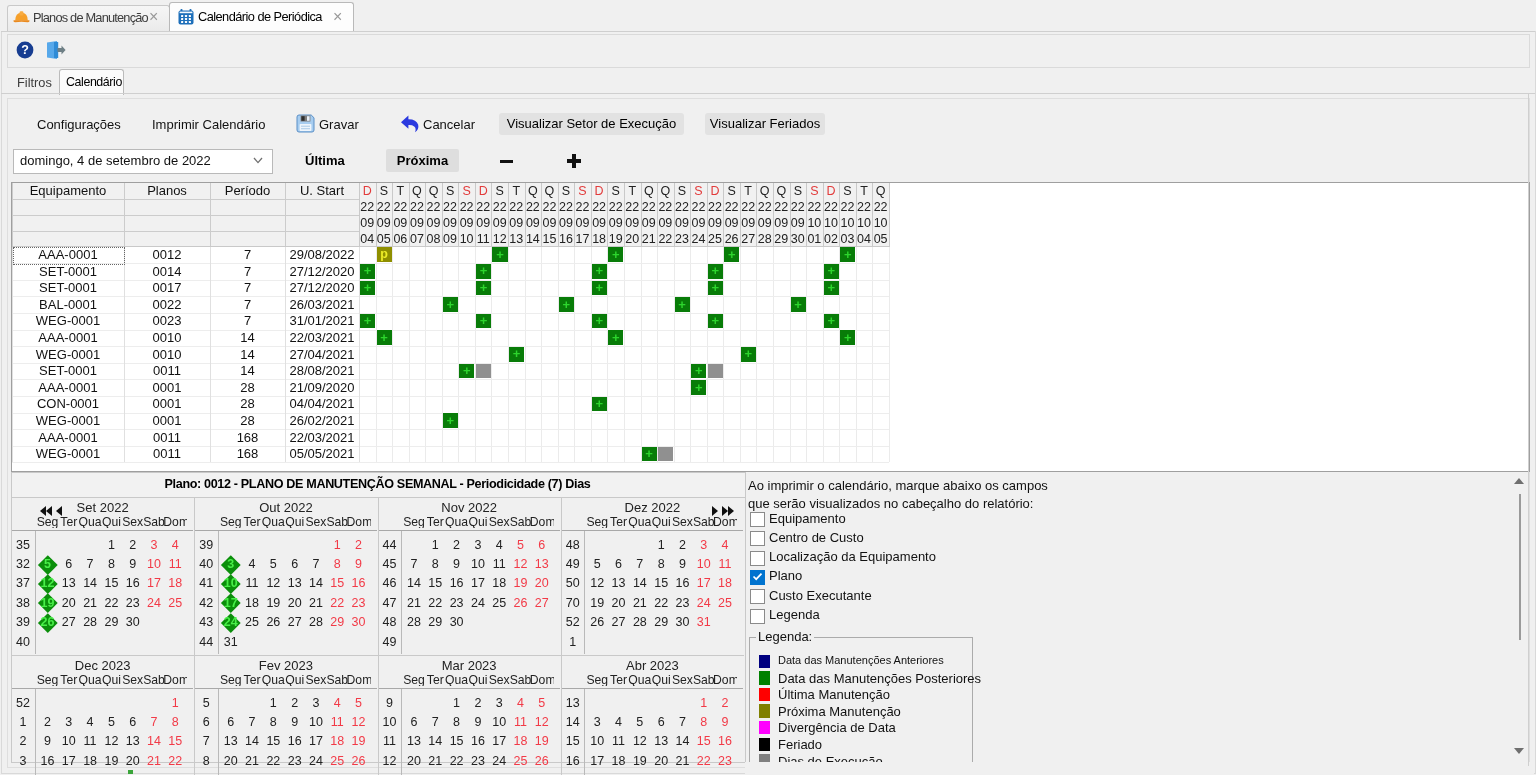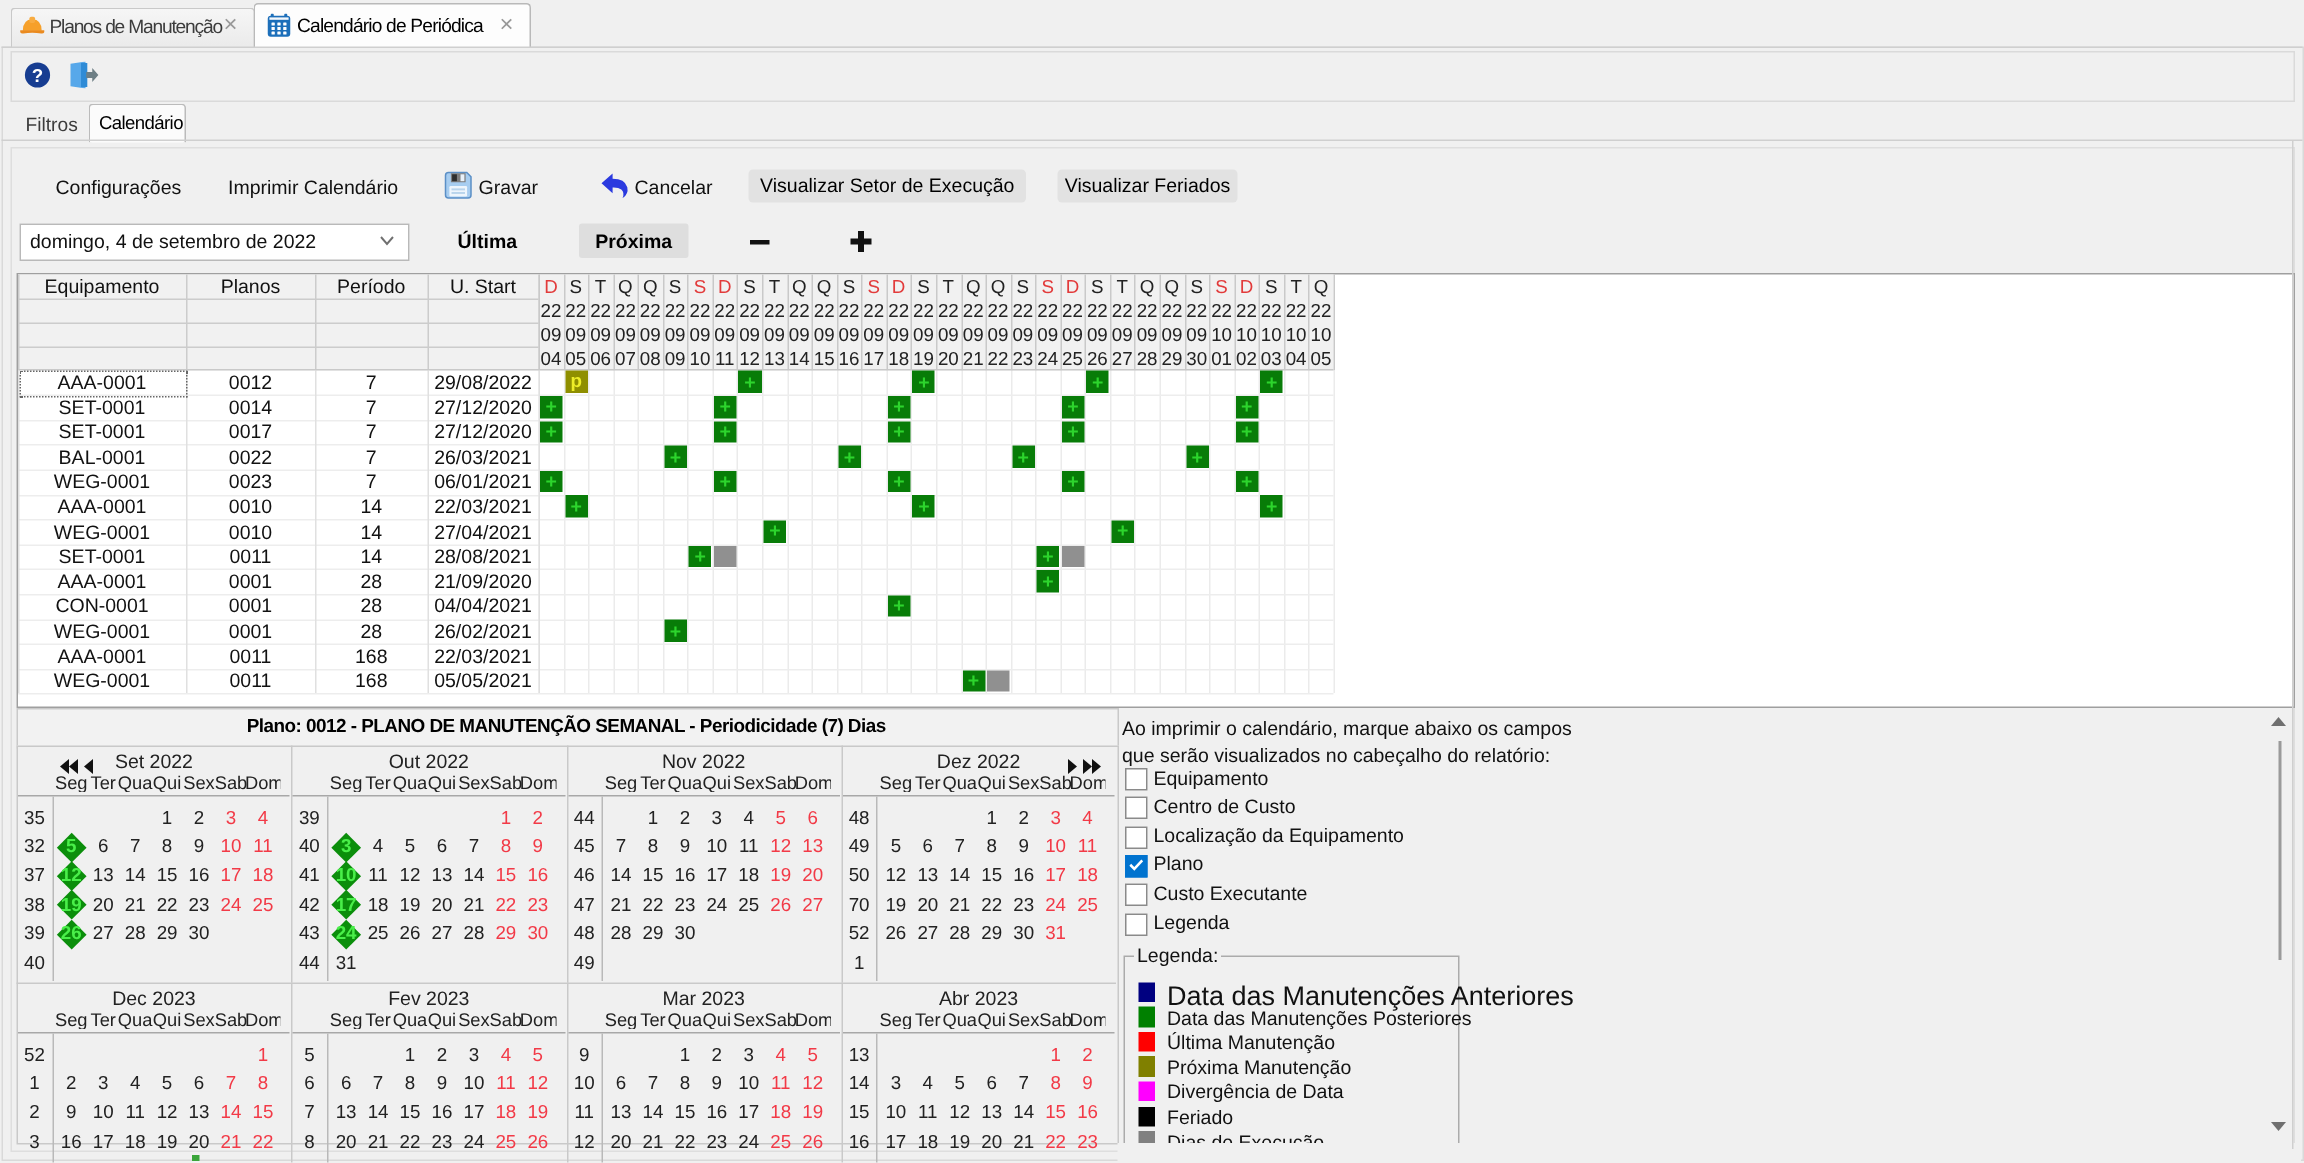--- a/index.html
+++ b/index.html
@@ -311,21 +311,21 @@
 <div class="cell" style="left:285px;top:280.2px;width:74px;height:15.600000000000001px;line-height:15.600000000000001px;font-size:13px;color:#111;font-weight:normal;text-align:center;">27/12/2020</div>
 <div class="abs" style="left:12px;top:296.30px;width:876.9px;height:1px;background:#ededed;"></div>
 <div class="cell" style="left:12px;top:296.8px;width:112px;height:15.600000000000001px;line-height:15.600000000000001px;font-size:13px;color:#111;font-weight:normal;text-align:center;">BAL-0001</div>
 <div class="cell" style="left:124px;top:296.8px;width:86px;height:15.600000000000001px;line-height:15.600000000000001px;font-size:13px;color:#111;font-weight:normal;text-align:center;">0022</div>
 <div class="cell" style="left:210px;top:296.8px;width:75px;height:15.600000000000001px;line-height:15.600000000000001px;font-size:13px;color:#111;font-weight:normal;text-align:center;">7</div>
 <div class="cell" style="left:285px;top:296.8px;width:74px;height:15.600000000000001px;line-height:15.600000000000001px;font-size:13px;color:#111;font-weight:normal;text-align:center;">26/03/2021</div>
 <div class="abs" style="left:12px;top:312.90px;width:876.9px;height:1px;background:#ededed;"></div>
 <div class="cell" style="left:12px;top:313.4px;width:112px;height:15.600000000000001px;line-height:15.600000000000001px;font-size:13px;color:#111;font-weight:normal;text-align:center;">WEG-0001</div>
 <div class="cell" style="left:124px;top:313.4px;width:86px;height:15.600000000000001px;line-height:15.600000000000001px;font-size:13px;color:#111;font-weight:normal;text-align:center;">0023</div>
 <div class="cell" style="left:210px;top:313.4px;width:75px;height:15.600000000000001px;line-height:15.600000000000001px;font-size:13px;color:#111;font-weight:normal;text-align:center;">7</div>
-<div class="cell" style="left:285px;top:313.4px;width:74px;height:15.600000000000001px;line-height:15.600000000000001px;font-size:13px;color:#111;font-weight:normal;text-align:center;">06/01/2021</div>
+<div class="cell" style="left:285px;top:313.4px;width:74px;height:15.600000000000001px;line-height:15.600000000000001px;font-size:13px;color:#111;font-weight:normal;text-align:center;">31/01/2021</div>
 <div class="abs" style="left:12px;top:329.50px;width:876.9px;height:1px;background:#ededed;"></div>
 <div class="cell" style="left:12px;top:330.0px;width:112px;height:15.600000000000001px;line-height:15.600000000000001px;font-size:13px;color:#111;font-weight:normal;text-align:center;">AAA-0001</div>
 <div class="cell" style="left:124px;top:330.0px;width:86px;height:15.600000000000001px;line-height:15.600000000000001px;font-size:13px;color:#111;font-weight:normal;text-align:center;">0010</div>
 <div class="cell" style="left:210px;top:330.0px;width:75px;height:15.600000000000001px;line-height:15.600000000000001px;font-size:13px;color:#111;font-weight:normal;text-align:center;">14</div>
 <div class="cell" style="left:285px;top:330.0px;width:74px;height:15.600000000000001px;line-height:15.600000000000001px;font-size:13px;color:#111;font-weight:normal;text-align:center;">22/03/2021</div>
 <div class="abs" style="left:12px;top:346.10px;width:876.9px;height:1px;background:#ededed;"></div>
 <div class="cell" style="left:12px;top:346.6px;width:112px;height:15.600000000000001px;line-height:15.600000000000001px;font-size:13px;color:#111;font-weight:normal;text-align:center;">WEG-0001</div>
 <div class="cell" style="left:124px;top:346.6px;width:86px;height:15.600000000000001px;line-height:15.600000000000001px;font-size:13px;color:#111;font-weight:normal;text-align:center;">0010</div>
 <div class="cell" style="left:210px;top:346.6px;width:75px;height:15.600000000000001px;line-height:15.600000000000001px;font-size:13px;color:#111;font-weight:normal;text-align:center;">14</div>
 <div class="cell" style="left:285px;top:346.6px;width:74px;height:15.600000000000001px;line-height:15.600000000000001px;font-size:13px;color:#111;font-weight:normal;text-align:center;">27/04/2021</div>
@@ -846,21 +846,21 @@
   </svg>
 <div class="tx" style="left:769px;top:568.4px;font-size:13px;color:#111;font-weight:normal;">Plano</div>
 <div class="abs" style="left:750px;top:589.2px;width:13px;height:13px;background:#fff;border:1px solid #8a8a8a;"></div>
 <div class="tx" style="left:769px;top:587.7px;font-size:13px;color:#111;font-weight:normal;">Custo Executante</div>
 <div class="abs" style="left:750px;top:608.5px;width:13px;height:13px;background:#fff;border:1px solid #8a8a8a;"></div>
 <div class="tx" style="left:769px;top:607.0px;font-size:13px;color:#111;font-weight:normal;">Legenda</div>
 <div class="abs" style="left:749px;top:637px;width:222px;height:128px;border:1px solid #ababab;"></div>
 <div class="abs" style="left:756px;top:629px;width:58px;height:15px;background:#f0f0f0;"></div>
 <div class="tx" style="left:758px;top:628.5px;font-size:13px;color:#111;font-weight:normal;">Legenda:</div>
 <div class="abs" style="left:759px;top:654.5px;width:11px;height:13.5px;background:#000080;"></div>
-<div class="tx" style="left:778px;top:654.0px;font-size:18px;color:#111;font-weight:normal;">Data das Manutenções Anteriores</div>
+<div class="tx" style="left:778px;top:654.0px;font-size:11px;color:#111;font-weight:normal;">Data das Manutenções Anteriores</div>
 <div class="abs" style="left:759px;top:671.1px;width:11px;height:13.5px;background:#008000;"></div>
 <div class="tx" style="left:778px;top:670.6px;font-size:13px;color:#111;font-weight:normal;">Data das Manutenções Posteriores</div>
 <div class="abs" style="left:759px;top:687.7px;width:11px;height:13.5px;background:#ff0000;"></div>
 <div class="tx" style="left:778px;top:687.2px;font-size:13px;color:#111;font-weight:normal;">Última Manutenção</div>
 <div class="abs" style="left:759px;top:704.3px;width:11px;height:13.5px;background:#808000;"></div>
 <div class="tx" style="left:778px;top:703.8px;font-size:13px;color:#111;font-weight:normal;">Próxima Manutenção</div>
 <div class="abs" style="left:759px;top:720.9px;width:11px;height:13.5px;background:#ff00ff;"></div>
 <div class="tx" style="left:778px;top:720.4px;font-size:13px;color:#111;font-weight:normal;">Divergência de Data</div>
 <div class="abs" style="left:759px;top:737.5px;width:11px;height:13.5px;background:#000000;"></div>
 <div class="tx" style="left:778px;top:737.0px;font-size:13px;color:#111;font-weight:normal;">Feriado</div>

